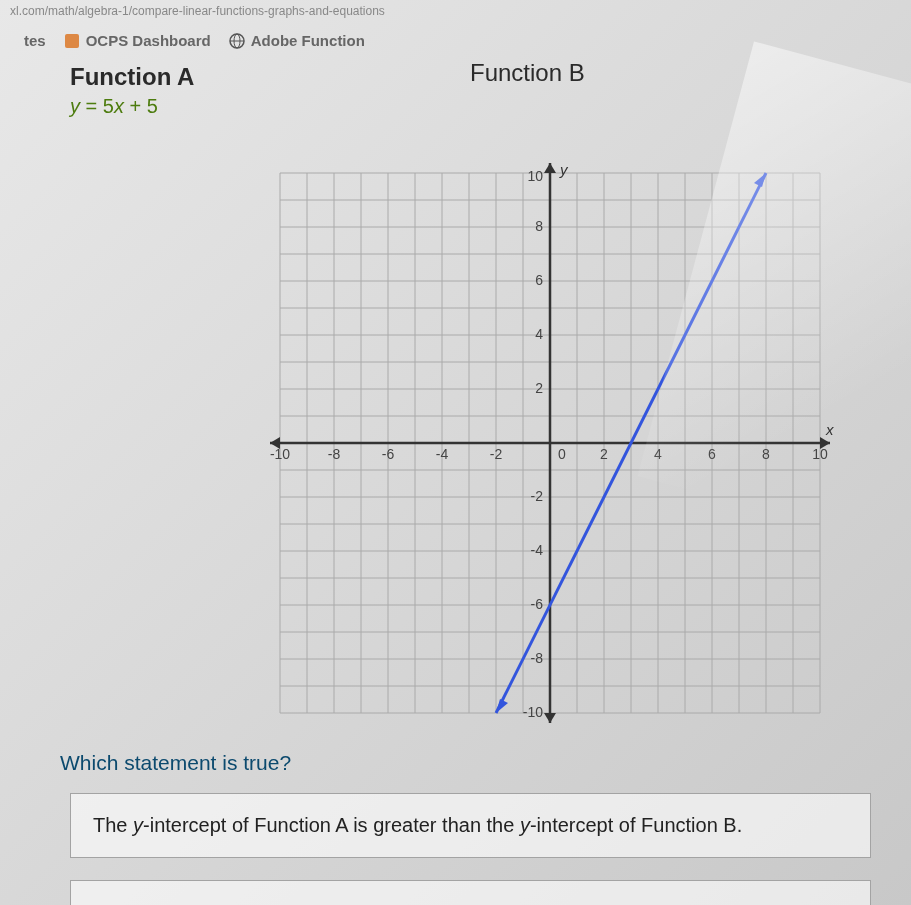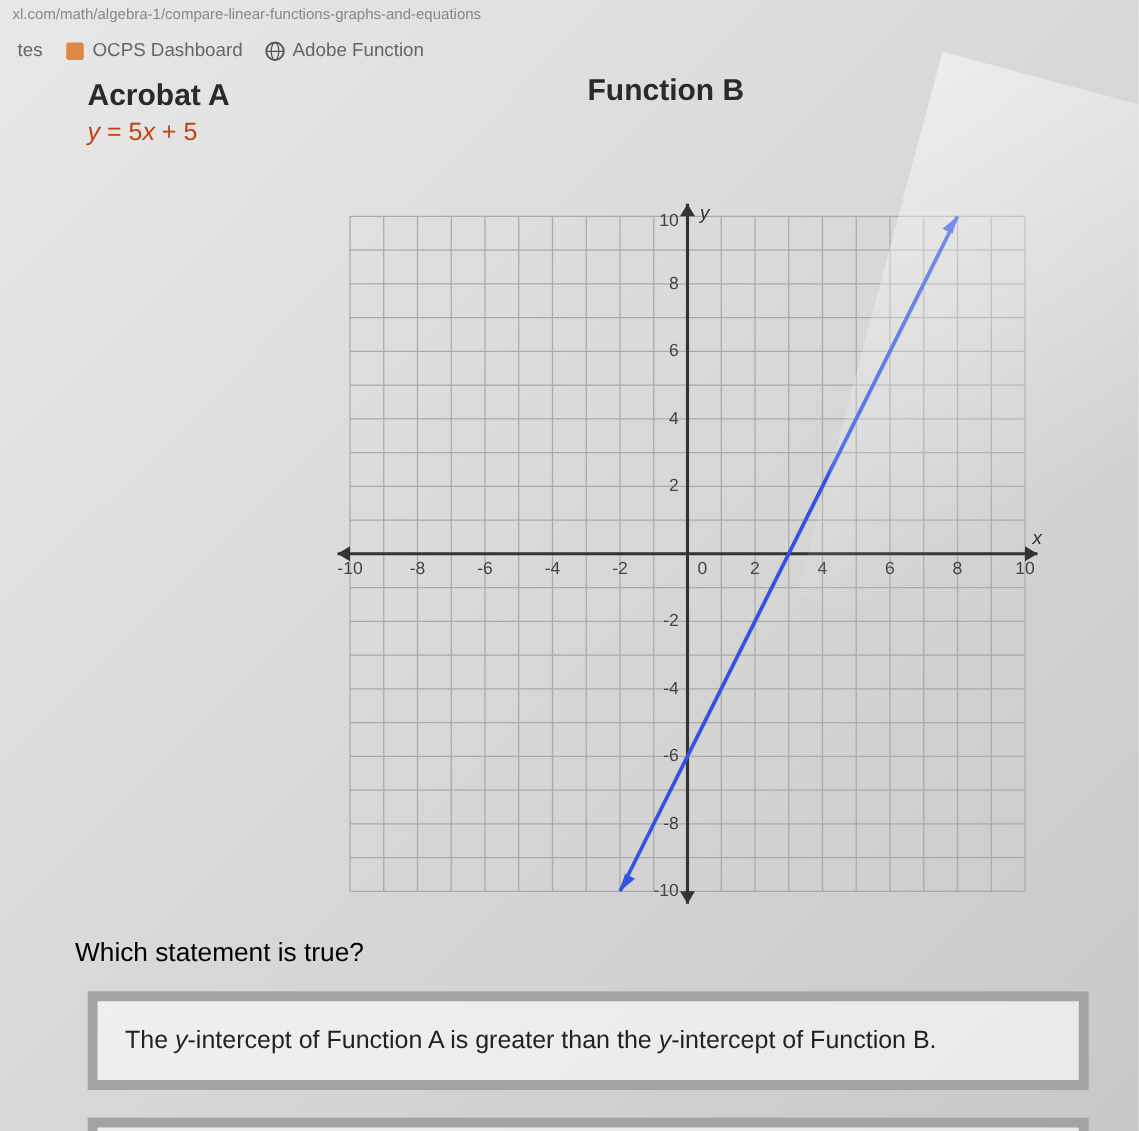--- a/index.html
+++ b/index.html
@@ -14,23 +14,24 @@
   .url-bar {
     padding: 4px 10px;
     color: #888;
     font-size: 12px;
     font-weight: 500;
   }
   .bookmarks {
     display: flex;
     align-items: center;
     gap: 18px;
-    padding: 10px 10px 14px 14px;
+    padding: 10px 10px 14px 24px;
     color: #666;
     font-size: 15px;
+    font-weight: bold;
   }
   .bookmark-item {
     display: flex;
     align-items: center;
     gap: 6px;
   }
   .bm-icon {
     width: 16px;
     height: 16px;
     display: inline-block;
@@ -46,30 +47,30 @@
   .func-a-title {
     font-size: 24px;
     font-weight: 700;
     color: #2a2a2a;
     position: absolute;
     left: 10px;
     top: 0;
   }
   .func-a-eq {
     font-size: 20px;
-    color: #c2410c;
+    color: #4d7c0f;
     position: absolute;
     left: 10px;
     top: 32px;
     font-style: italic;
   }
   .func-a-eq .normal { font-style: normal; }
   .func-b-title {
     font-size: 24px;
-    font-weight: 700;
+    font-weight: 400;
     color: #2a2a2a;
     position: absolute;
     left: 410px;
     top: -4px;
   }
   .chart-wrap {
     position: relative;
     margin-left: 200px;
     margin-top: 30px;
     width: 580px;
@@ -90,25 +91,25 @@
   .axis-label {
     font-size: 15px;
     fill: #333;
     font-style: italic;
     font-family: Arial, sans-serif;
   }
   .arrow { fill: #333; }
   .line-arrow { fill: #3355dd; }
   .question {
     font-size: 21px;
-    color: #000000;
+    color: #0c4a6e;
     margin: 18px 0 18px 0;
   }
   .answer {
-    border: 8px solid #a3a3a3;
+    border: 1px solid #a3a3a3;
     background: rgba(255,255,255,0.6);
     padding: 20px 22px;
     margin: 0 10px 22px 10px;
     font-size: 20px;
     color: #222;
     cursor: pointer;
   }
   .answer .ital { font-style: italic; }
   .glare {
     position: absolute;
@@ -144,21 +145,21 @@
           <line x1="1" y1="8" x2="15" y2="8" stroke="#555" stroke-width="1"></line>
         </svg>
     </span>
     <span>Adobe Function</span>
   </div>
 </div>
 
 <div class="content">
 
   <div class="headers" style="height:60px;">
-    <div class="func-a-title">Acrobat A</div>
+    <div class="func-a-title">Function A</div>
     <div class="func-a-eq">
       <span>y</span><span class="normal"> = </span><span class="normal">5</span><span>x</span><span class="normal"> + 5</span>
     </div>
     <div class="func-b-title">Function B</div>
   </div>
 
   <div class="chart-wrap">
     <svg class="chart-svg" viewBox="0 0 580 580">
 
       <g>

